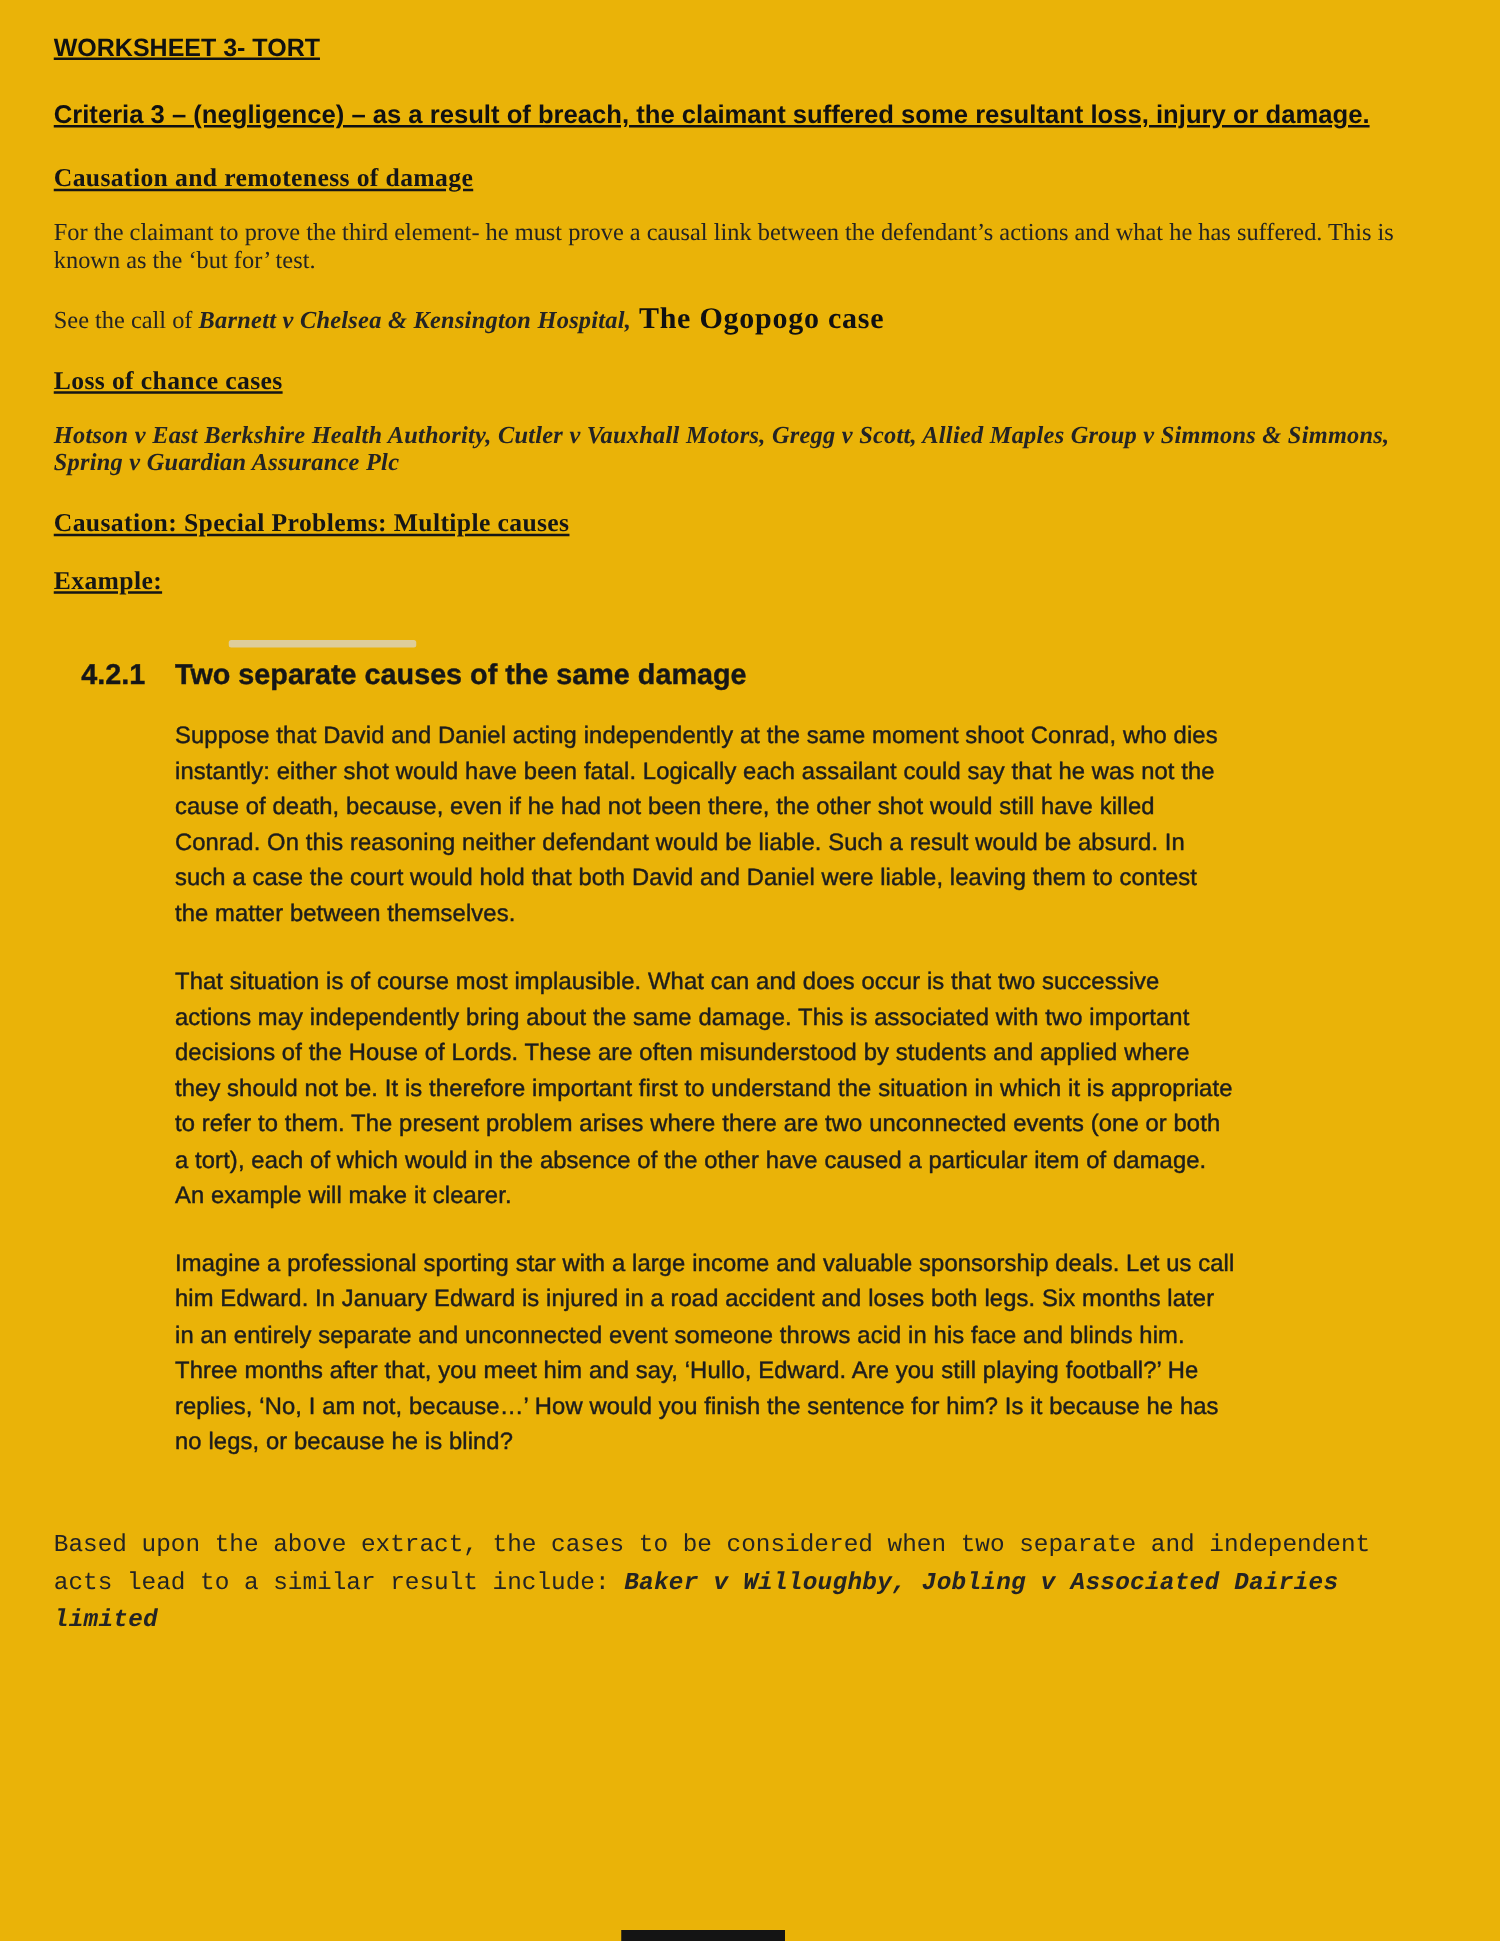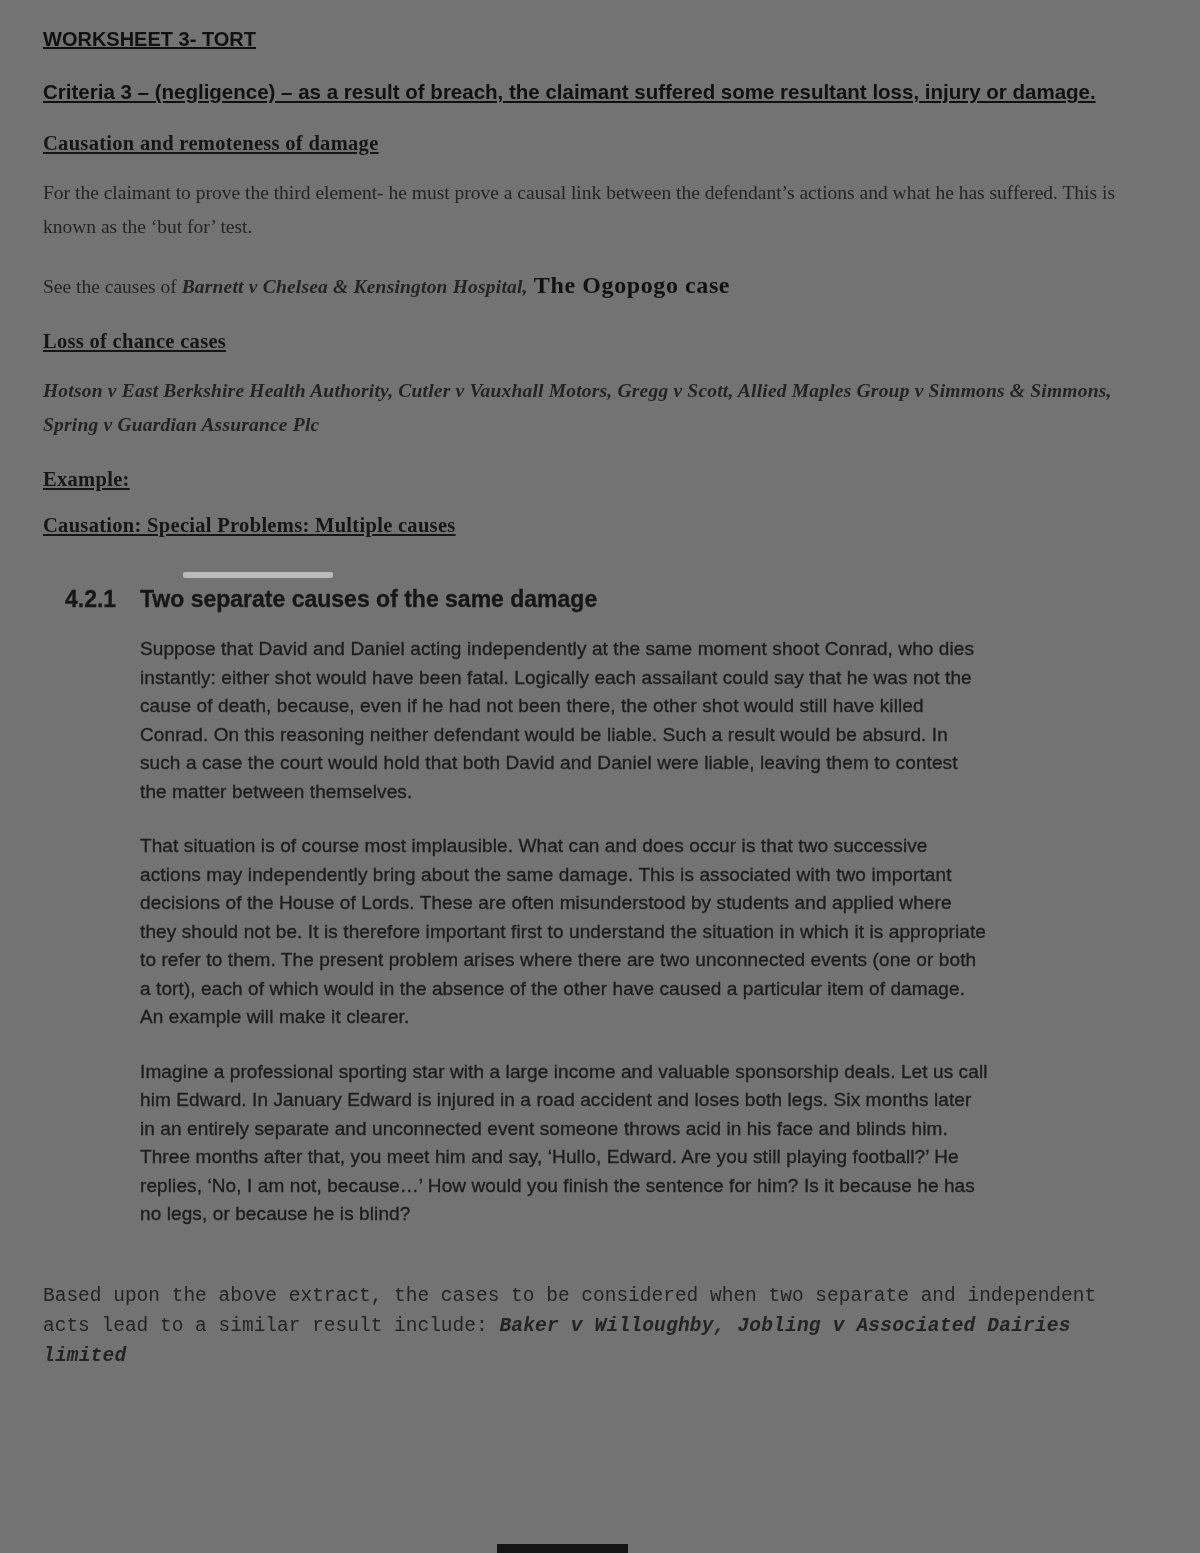--- a/index.html
+++ b/index.html
@@ -1,20 +1,20 @@
 <!DOCTYPE html>
 <html><head>
 <meta charset="utf-8">
 <style>
   html,body { margin:0; padding:0; background:#e8e8e8; }
   .page {
     position:relative;
     width:1200px; height:1553px;
     margin:0 auto;
-    background:#737373;
+    background:#eab308;
     box-sizing:border-box;
     padding:26px 46px 0 43px;
     font-family:"Liberation Serif", serif;
     color:#1b1b1b;
     overflow:hidden;
   }
   
   .h-sans {
     font-family:"Liberation Sans", sans-serif;
     font-weight:bold;
@@ -31,21 +31,21 @@
     font-weight:bold;
     font-size:20.5px;
     line-height:26px;
     text-decoration:underline;
     letter-spacing:0.3px;
     margin:16px 0 20px 0;
     color:#161616;
   }
   .body-para {
     font-size:19.5px;
-    line-height:34px;
+    line-height:22px;
     margin:0 0 24px 0;
     max-width:1112px;
     color:#242424;
   }
   .case-bi {
     font-weight:bold;
     font-style:italic;
     letter-spacing:0.2px;
   }
   .ogopogo {
@@ -107,30 +107,30 @@
 <div class="page">
 
   <h1 class="h-sans">WORKSHEET 3- TORT</h1>
 
   <h2 class="h-sans criteria">Criteria 3 – (negligence) – as a result of breach, the claimant suffered some resultant loss, injury or damage.</h2>
 
   <h3 class="h-serif">Causation and remoteness of damage</h3>
 
   <p class="body-para">For the claimant to prove the third element- he must prove a causal link between the defendant’s actions and what he has suffered. This is known as the ‘but for’ test.</p>
 
-  <p class="body-para"><span>See the causes of </span><span class="case-bi">Barnett v Chelsea &amp; Kensington Hospital,</span><span class="ogopogo"> The Ogopogo case</span></p>
+  <p class="body-para"><span>See the call of </span><span class="case-bi">Barnett v Chelsea &amp; Kensington Hospital,</span><span class="ogopogo"> The Ogopogo case</span></p>
 
 
   <h3 class="h-serif">Loss of chance cases</h3>
 
   <p class="body-para case-bi">Hotson  v East Berkshire Health Authority, Cutler v Vauxhall Motors, Gregg v Scott, Allied Maples Group v Simmons &amp; Simmons, Spring v Guardian Assurance Plc</p>
 
+  <h3 class="h-serif">Causation: Special Problems: Multiple causes</h3>
+
   <h3 class="h-serif">Example:</h3>
-
-  <h3 class="h-serif">Causation: Special Problems: Multiple causes</h3>
 
   <div class="scan-artifact"></div>
 
   <div class="excerpt">
     <div class="excerpt-heading">
       <span class="num">4.2.1</span>
       <span>Two separate causes of the same damage</span>
     </div>
     <div class="excerpt-body">
       <p class="excerpt-para">Suppose that David and Daniel acting independently at the same moment shoot Conrad, who dies instantly: either shot would have been fatal. Logically each assailant could say that he was not the cause of death, because, even if he had not been there, the other shot would still have killed Conrad. On this reasoning neither defendant would be liable. Such a result would be absurd. In such a case the court would hold that both David and Daniel were liable, leaving them to contest the matter between themselves.</p>

